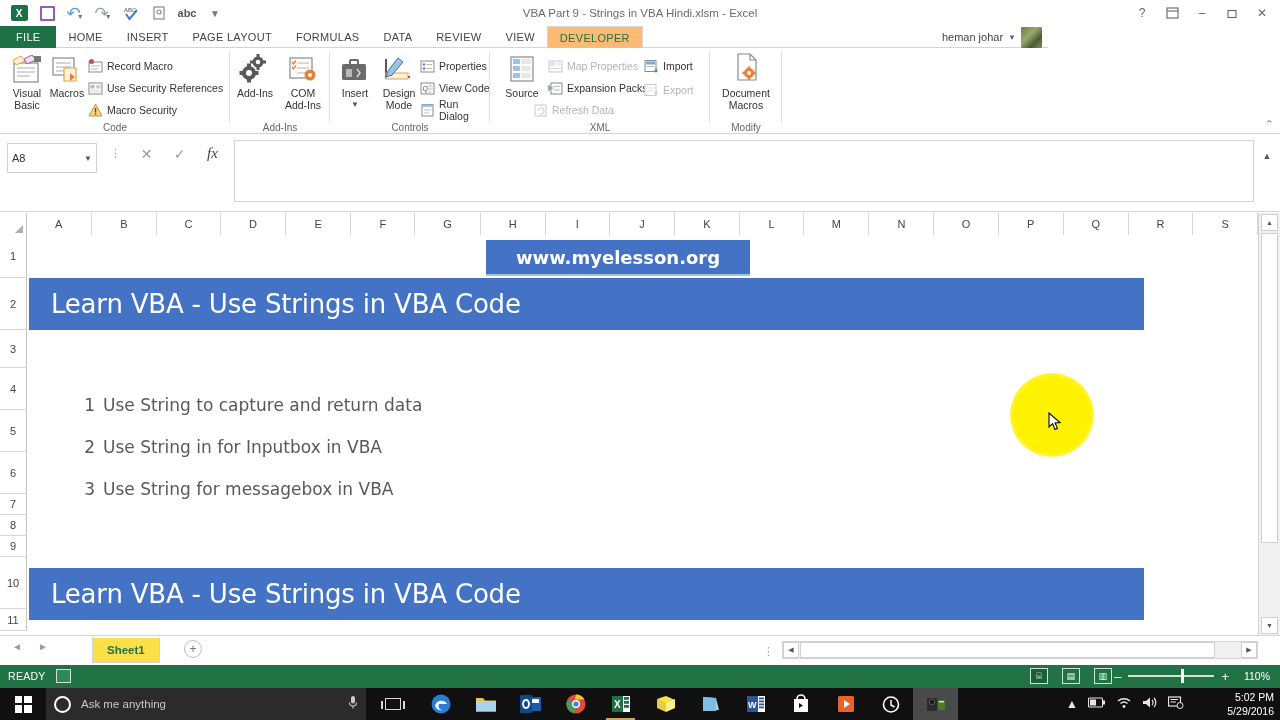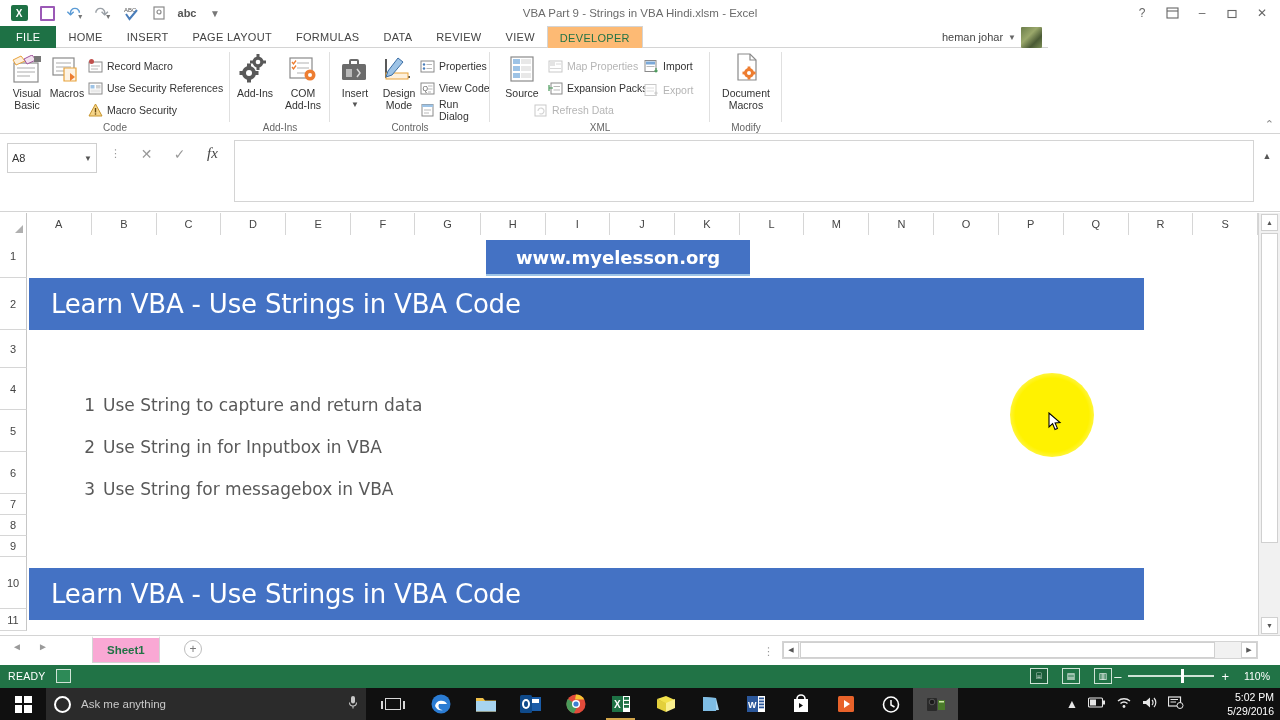--- a/index.html
+++ b/index.html
@@ -199,21 +199,21 @@
   
   .sheetbar {
     position: absolute; left: 0; top: 635px; width: 1280px; height: 30px;
     background: #fff; border-top: 1px solid #d4d4d4;
   }
   .navbtns { position: absolute; left: 12px; top: 5px; display: flex; gap: 16px; }
   .navbtn { font-size: 10px; color: #9a9a9a; }
   .stab {
     position: absolute; left: 92px; top: 0; height: 27px; padding: 0 14px;
     display: flex; align-items: center; font-size: 11.5px; color: #217346; font-weight: bold;
-    background: #f9a8d4; border: 1px solid #d4d4d4; border-top: 2px solid #fff;
+    background: #fde047; border: 1px solid #d4d4d4; border-top: 2px solid #fff;
   }
   .addsheet {
     position: absolute; left: 184px; top: 4px; width: 18px; height: 18px;
     border: 1px solid #bdbdbd; border-radius: 50%;
     display: flex; align-items: center; justify-content: center; font-size: 12px; color: #777;
   }
   .hsb-dots { position: absolute; left: 763px; top: 9px; font-size: 11px; color: #999; }
   .hsb {
     position: absolute; left: 782px; top: 5px; right: 22px; height: 18px;
     background: #f1f1f1; border: 1px solid #d4d4d4;

